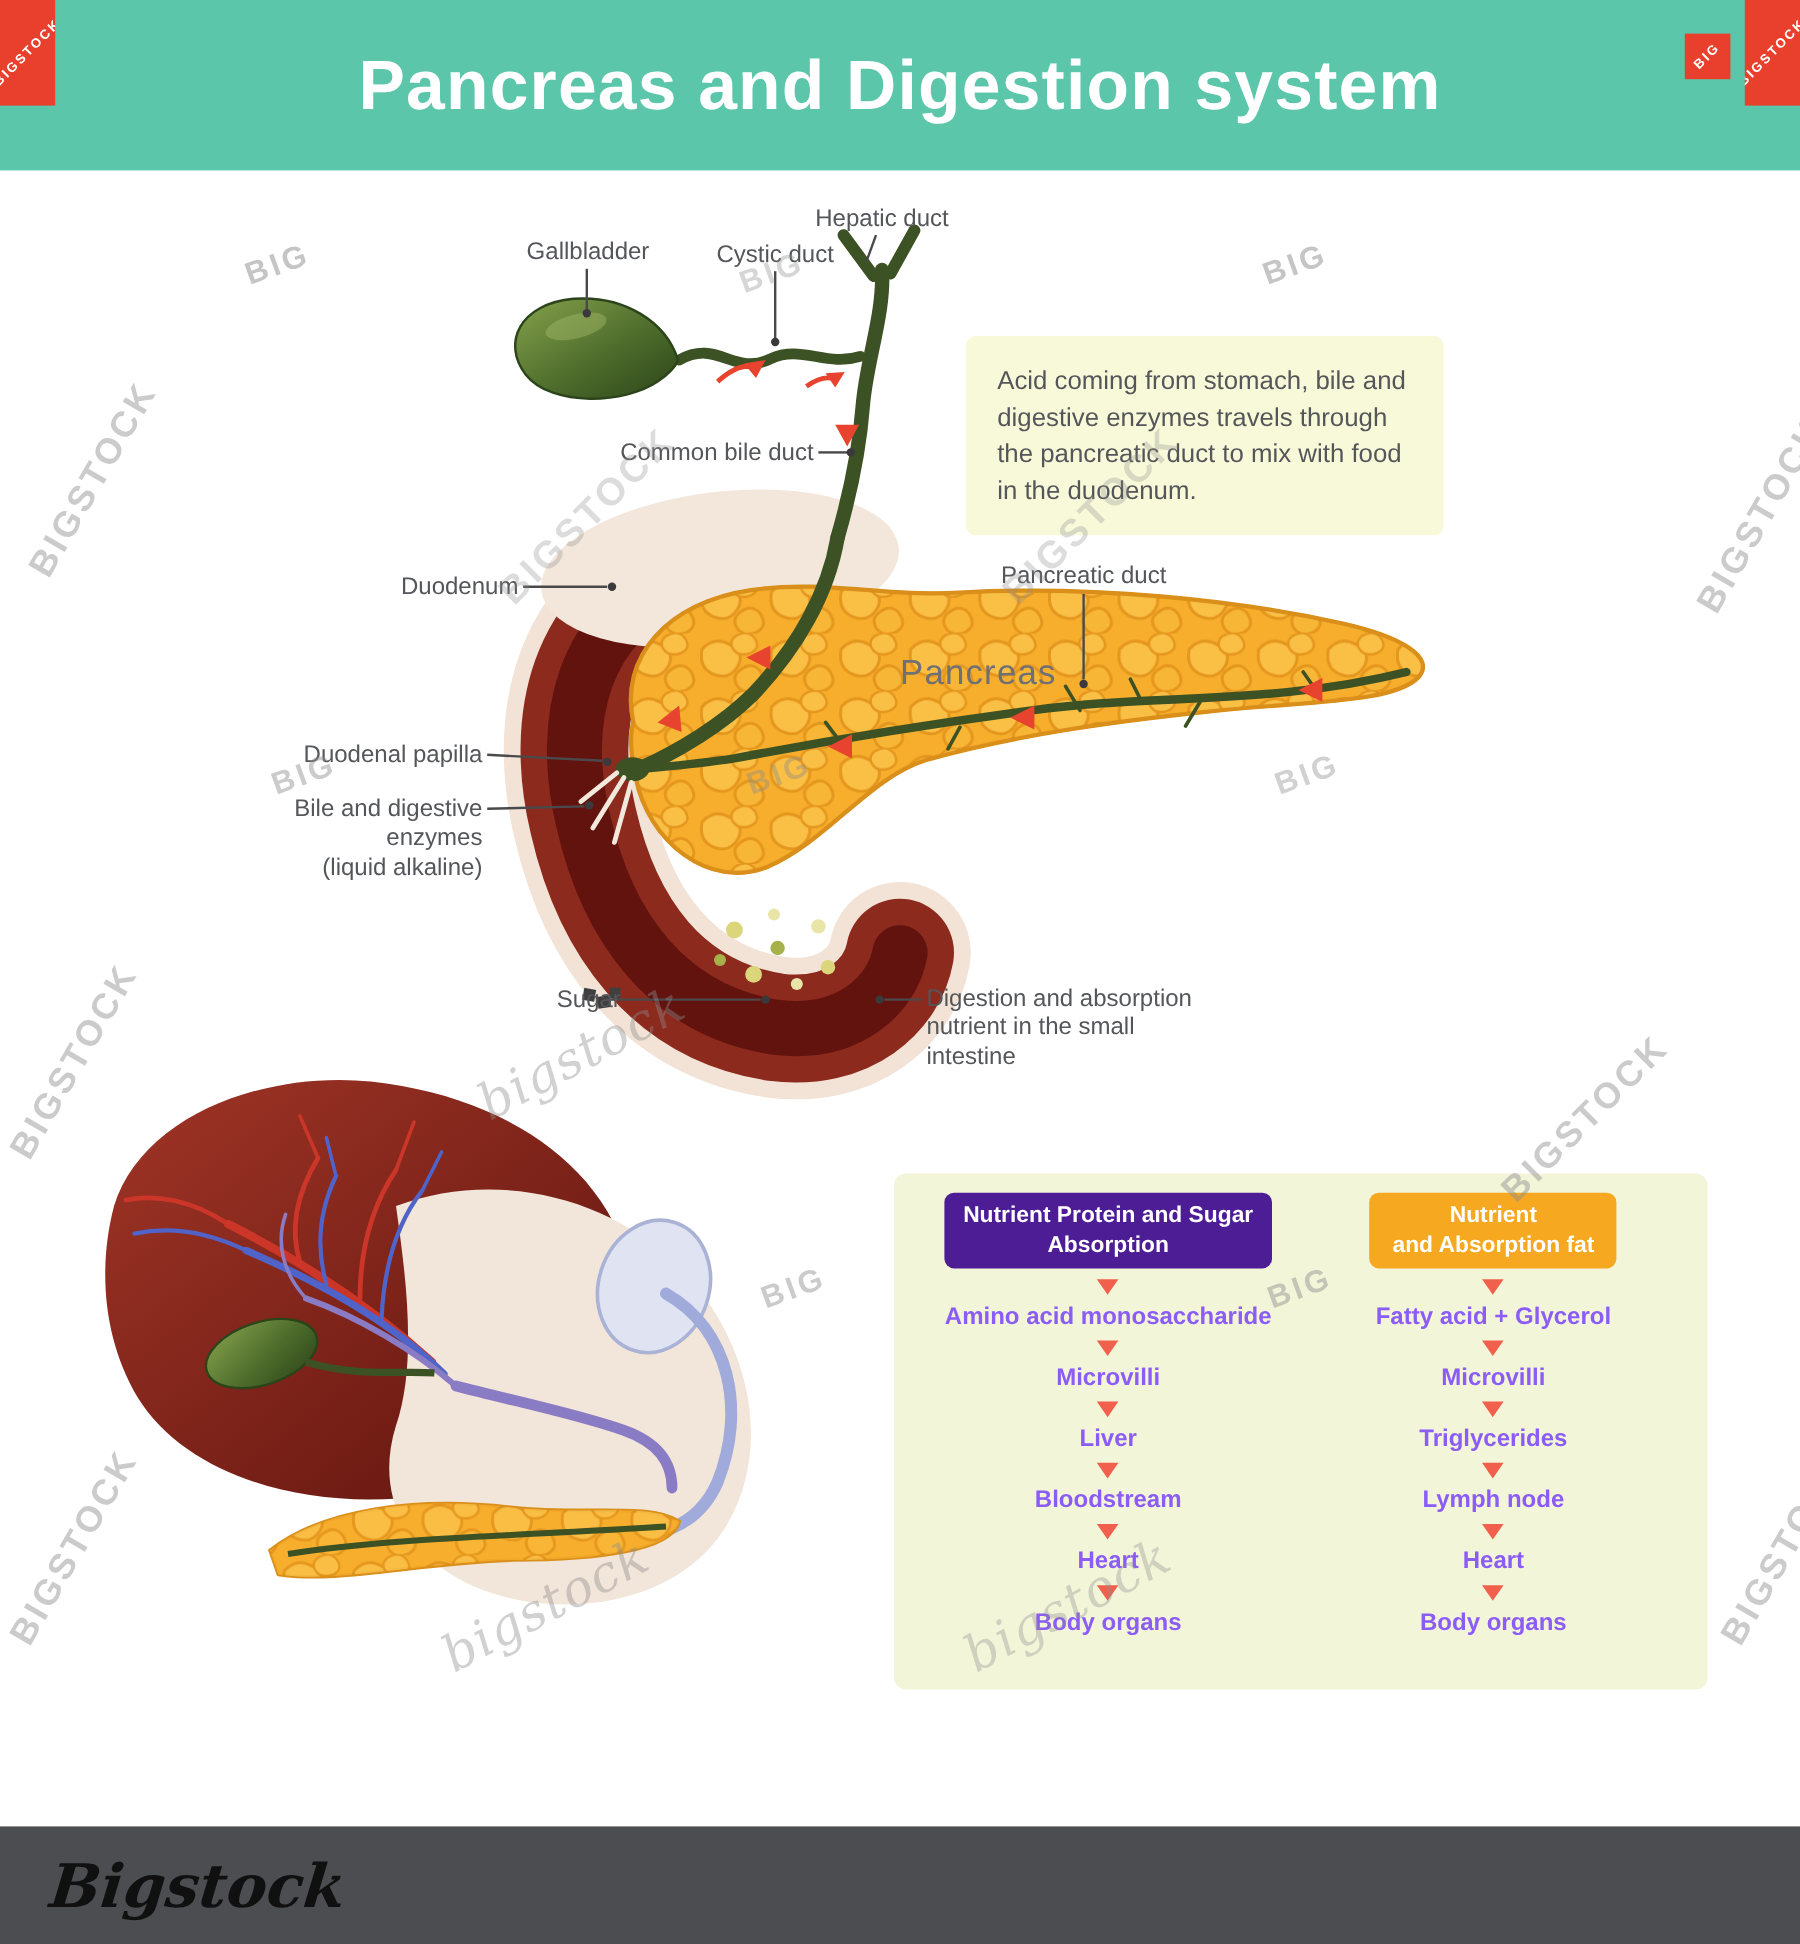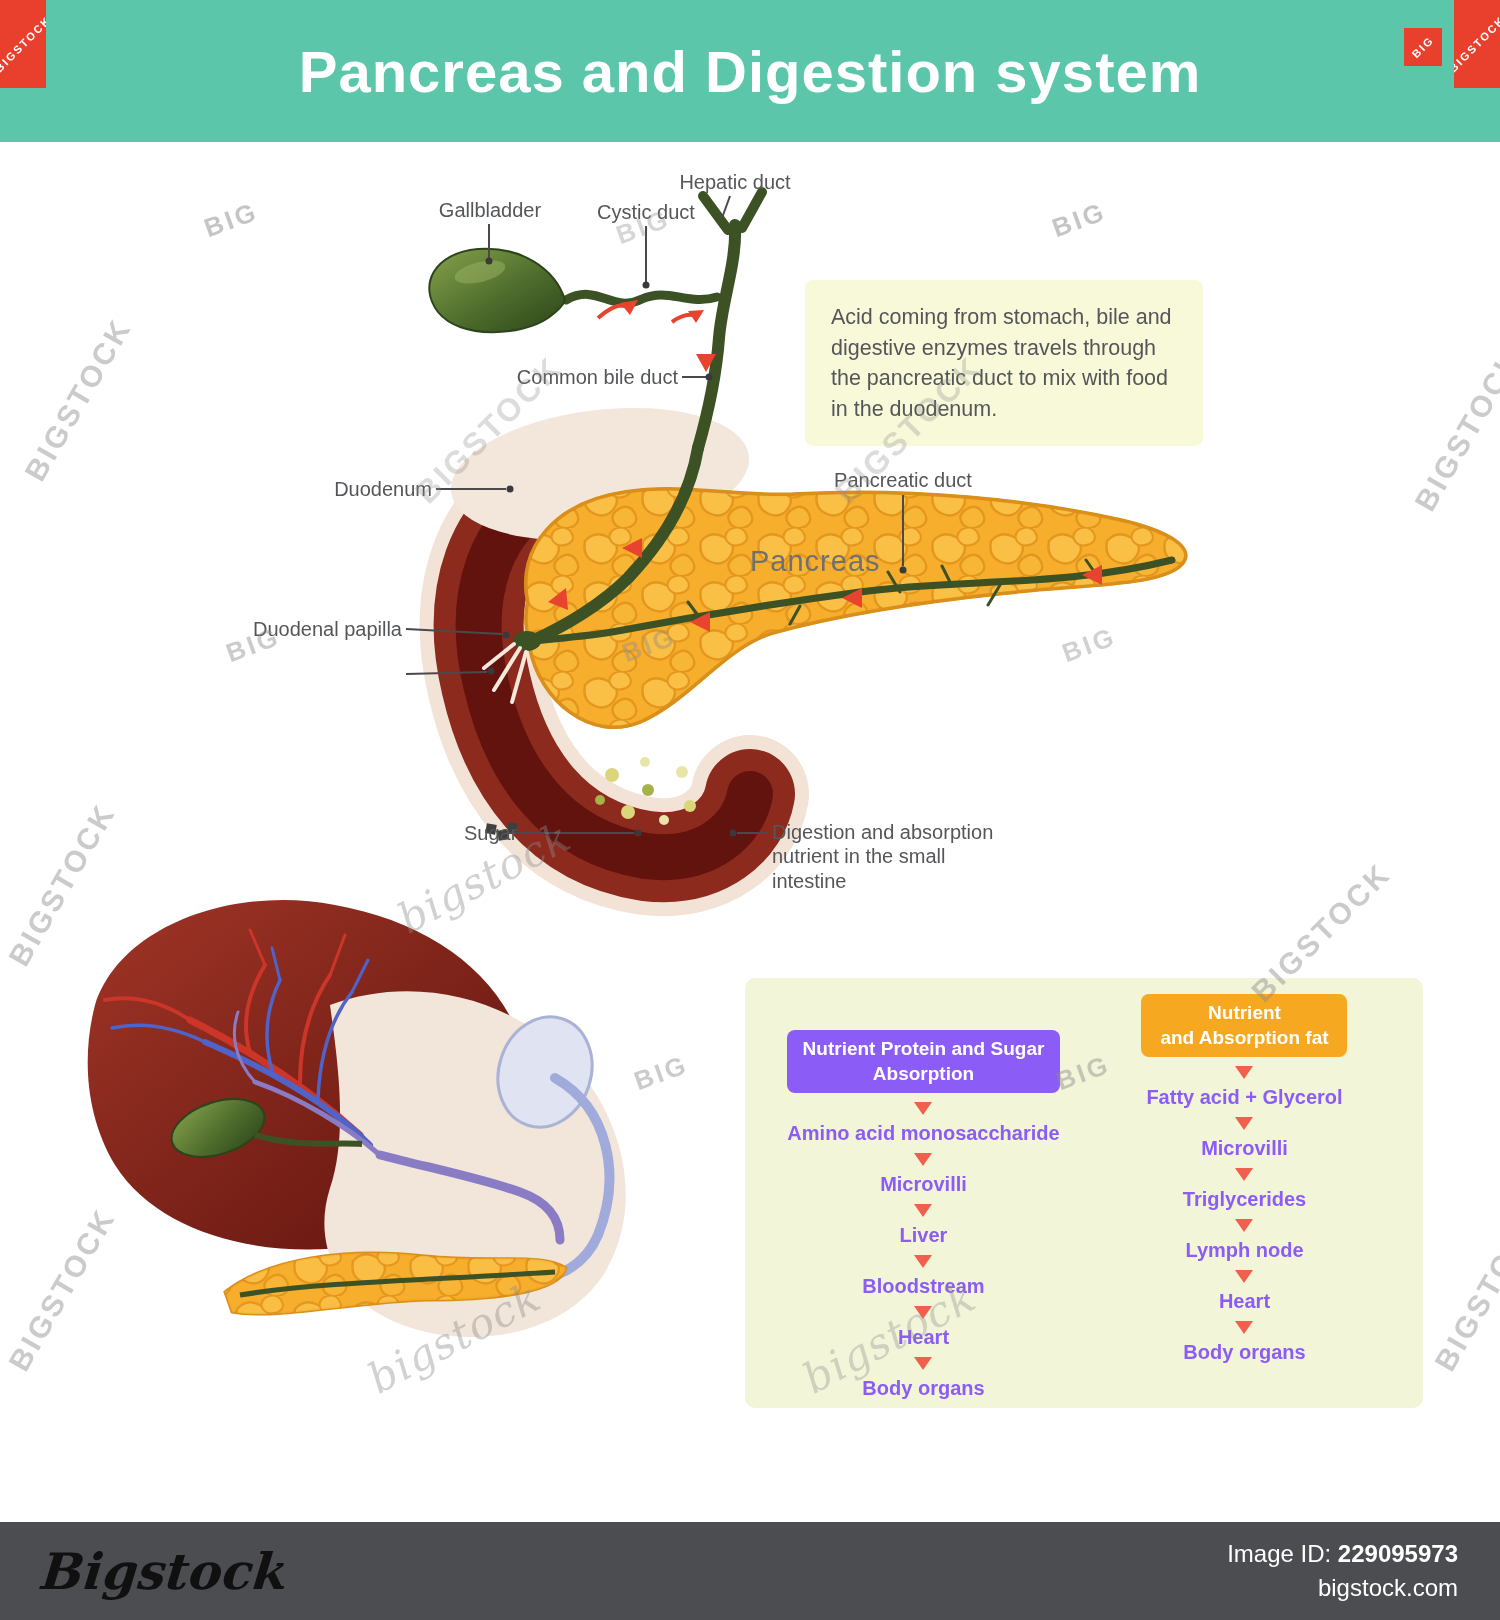--- a/index.html
+++ b/index.html
@@ -26,21 +26,21 @@
 
   
   .flowpanel { position:absolute; left:745px; top:978px; width:678px; height:430px;
                background:#f3f5d8; border-radius:10px; z-index:2;
                display:flex; justify-content:space-around; align-items:flex-start;
                padding:16px 18px; box-sizing:border-box; }
   .flowcol { display:flex; flex-direction:column; align-items:center; width:49%; }
   .flowhead { border-radius:8px; color:#fff; font-weight:bold; font-size:19px; text-align:center;
               padding:7px 16px; white-space:pre-line; line-height:1.3; display:flex;
               align-items:center; justify-content:center; box-sizing:border-box; min-height:58px; }
-  .flowhead.green  { background:#8b5cf6; min-width:238px;margin-top:36px; }
+  .flowhead.green  { background:#4c1d95; min-width:238px; }
   .flowhead.orange { background:#f6a821; min-width:206px; }
   .tri { width:0; height:0; border-left:9px solid transparent; border-right:9px solid transparent;
          border-top:13px solid #f1604d; margin:9px 0 7px; }
   .step { font-weight:bold; color:#8b5cf6; font-size:20px; line-height:1.1; text-align:center; }
 
   
   .footer { position:absolute; left:0; bottom:0; width:100%; height:98px; background:#4c4d50;
             display:flex; align-items:center; justify-content:space-between;
             padding:0 42px; box-sizing:border-box; z-index:5; }
   .logo { font-family:"DejaVu Serif", serif; font-style:italic; font-weight:bold;
@@ -221,20 +221,22 @@
   </div>
 
   <div class="label center" style="left:655px; top:170px; width:160px;">Hepatic duct</div>
   <div class="label center" style="left:410px; top:198px; width:160px;">Gallbladder</div>
   <div class="label center" style="left:566px; top:200px; width:160px;">Cystic duct</div>
   <div class="label right" style="left:478px; top:365px; width:200px;">Common bile duct</div>
   <div class="label right" style="left:282px; top:477px; width:150px;">Duodenum</div>
   <div class="label center" style="left:813px; top:468px; width:180px;">Pancreatic duct</div>
   <div class="label pancreas-big" style="left:750px; top:544px;">Pancreas</div>
   <div class="label right" style="left:232px; top:617px; width:170px;">Duodenal papilla</div>
+  <div class="label right" style="left:162px; top:662px; width:240px;">Bile and digestive enzymes
+(liquid alkaline)</div>
   <div class="label" style="left:464px; top:821px; width:70px;">Sugar</div>
   <div class="label" style="left:772px; top:820px; width:250px;">Digestion and absorption
 nutrient in the small intestine</div>
 
   <div class="info-box">Acid coming from stomach, bile and digestive enzymes travels through the pancreatic duct to mix with food in the duodenum.</div>
 
   <section class="flowpanel">
     <div class="flowcol">
       <div class="flowhead green">Nutrient Protein and Sugar
 Absorption</div>
@@ -294,22 +296,15 @@
     </div>
   <div class="corner" style="right:0; top:0; width:46px; height:88px;">
       <span>BIGSTOCK</span>
     </div>
   <div class="corner" style="right:58px; top:28px; width:38px; height:38px;">
       <span>BIG</span>
     </div>
 
   <footer class="footer">
     <div class="logo">Bigstock</div>
-    <div class="meta">
-      <div>
-        <span>Image ID:</span>
-        <b>229095973</b>
-      </div>
-      <div>bigstock.com</div>
-    </div>
   </footer>
 
 </div>
 
 </body></html>

